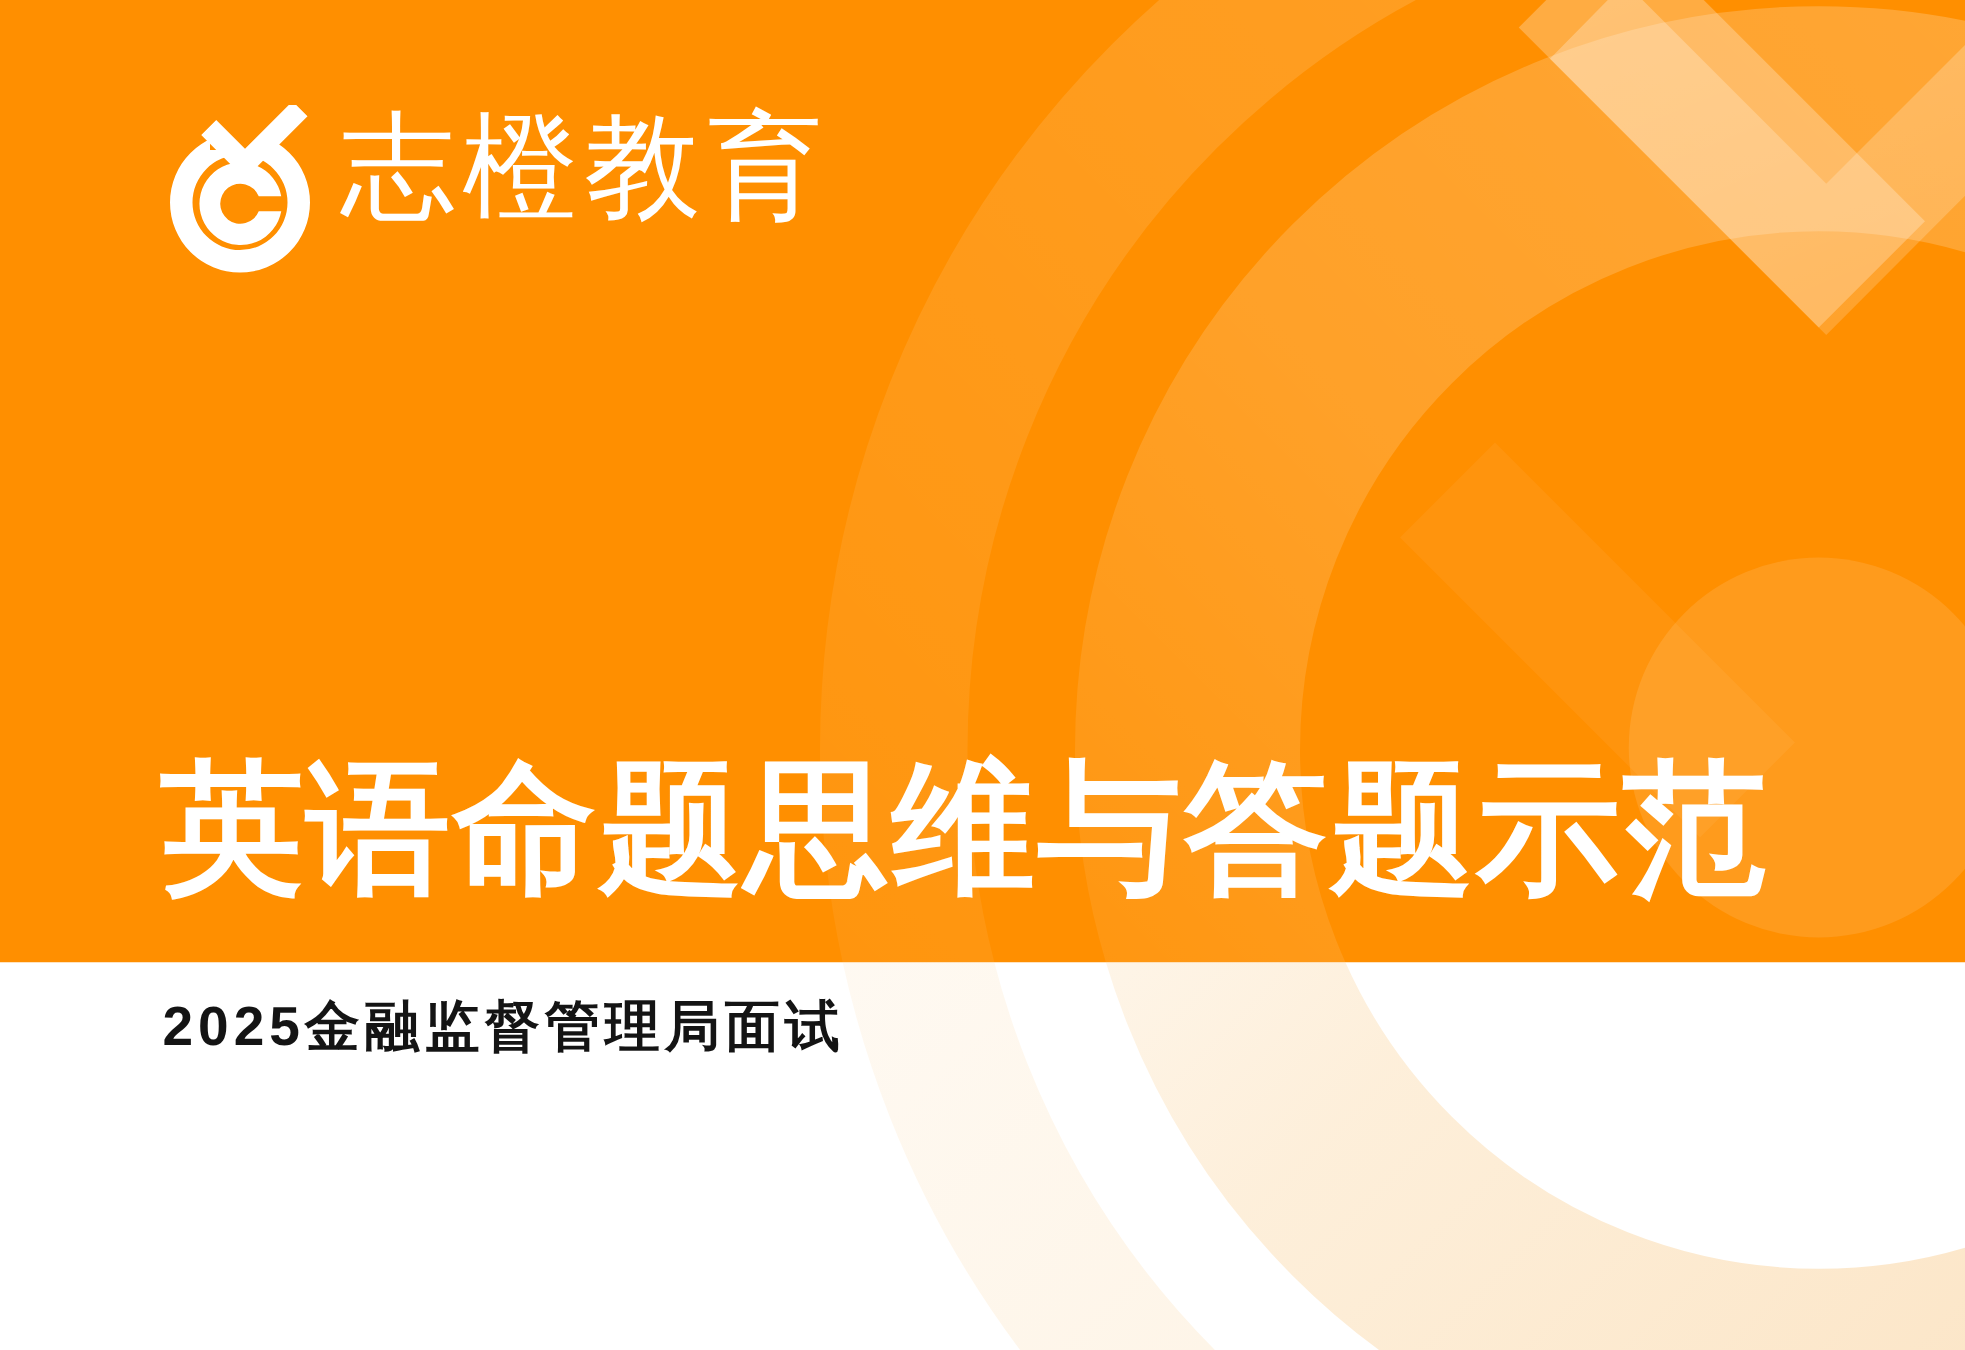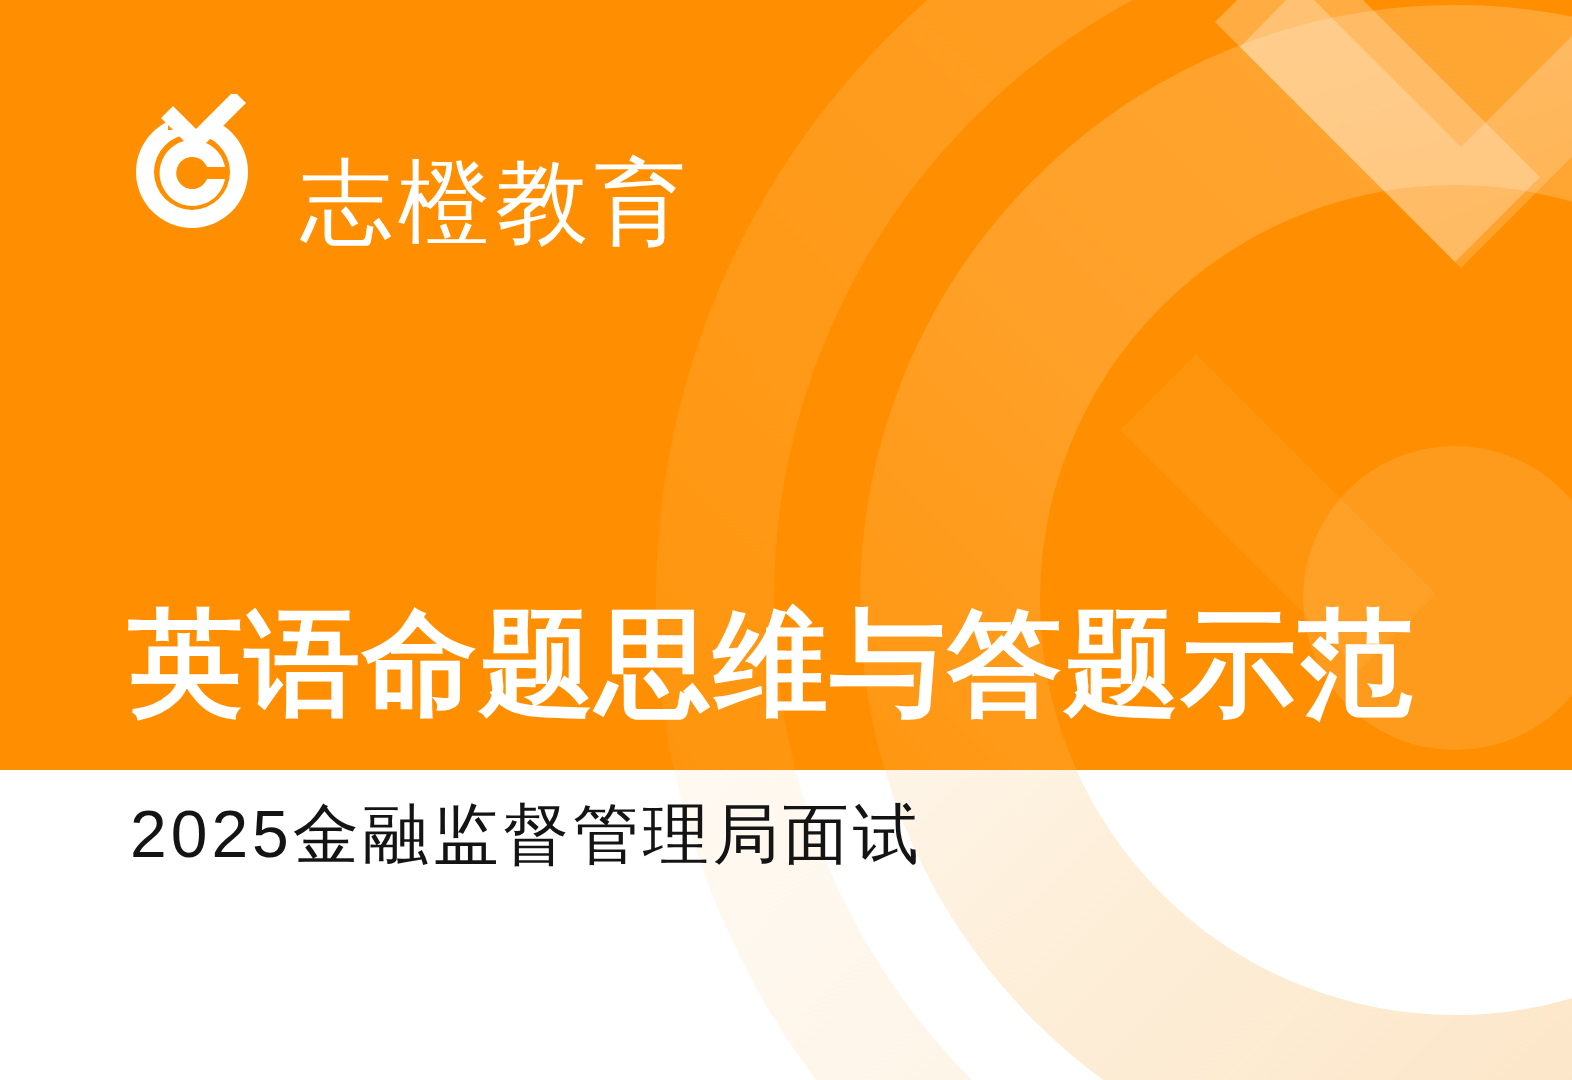--- a/index.html
+++ b/index.html
@@ -60,22 +60,22 @@
     z-index: 3;
     width: 1572px;
     height: 1080px;
   }
 
   .brand {
     position: absolute;
     left: 124px;
     top: 84px;
     display: flex;
-    align-items: flex-end;
-    gap: 40px;
+    align-items: flex-start;
+    gap: 12px;
     height: 160px;
   }
 
   .brand-mark {
     width: 136px;
     height: 150px;
     flex: 0 0 auto;
     display: block;
   }
 
@@ -99,25 +99,25 @@
     letter-spacing: 2px;
     white-space: nowrap;
     font-weight: 700;
   }
 
   .subtitle {
     position: absolute;
     left: 130px;
     top: 798px;
     color: #141414;
-    font-size: 66px;
+    font-size: 44px;
     line-height: 1.1;
     letter-spacing: 4px;
     white-space: nowrap;
-    font-weight: 400;
+    font-weight: 700;
   }
 </style>
 </head>
 <body>
 
 <div id="slide">
 
   <div class="bg-layer">
 
     <div class="orange-band"></div>

